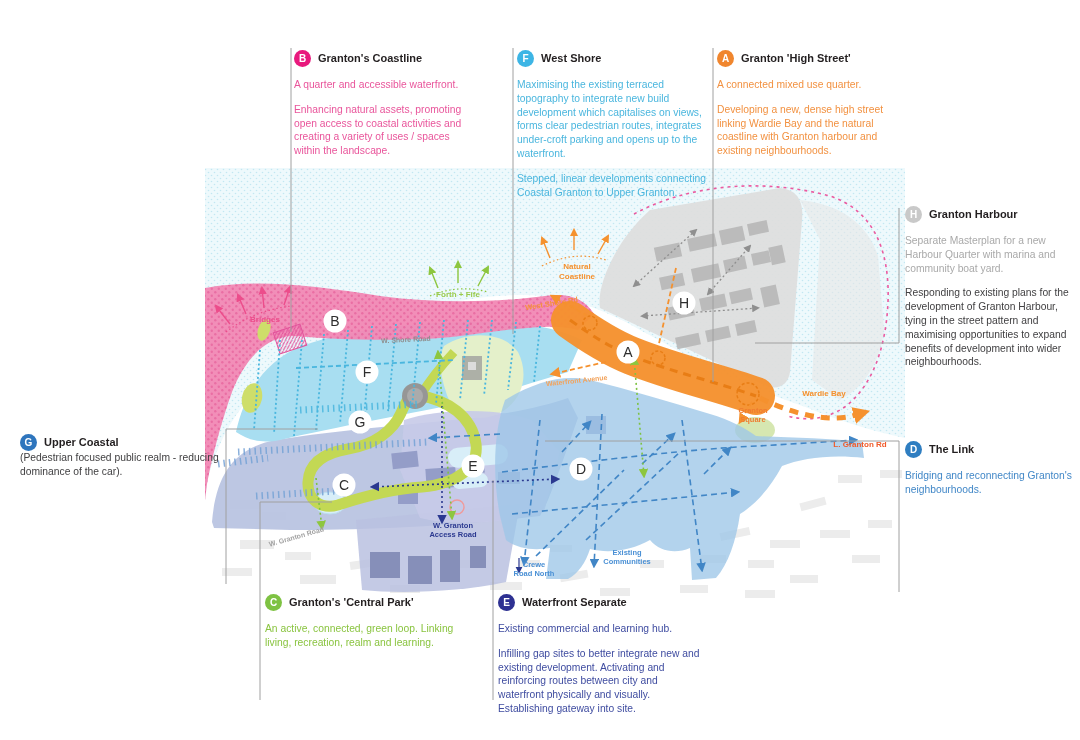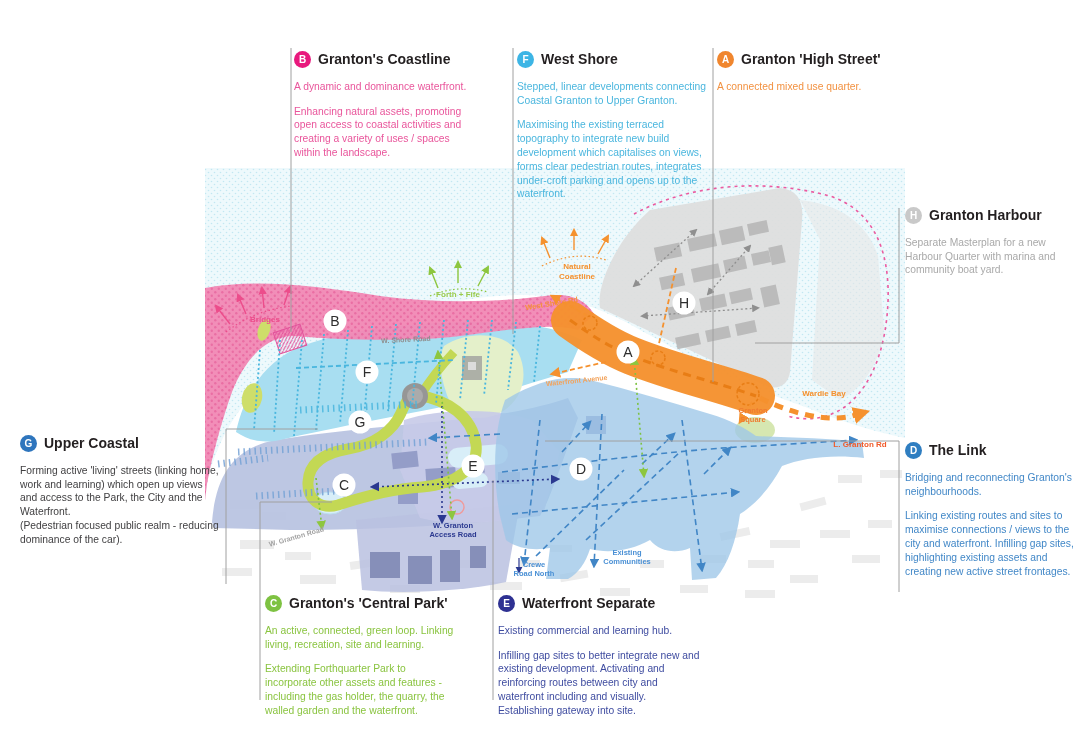--- a/index.html
+++ b/index.html
@@ -3,21 +3,21 @@
 <meta charset="utf-8">
 <style>
   html,body{margin:0;padding:0;background:#ffffff;}
   #stage{position:relative;width:1080px;height:740px;background:#fff;overflow:hidden;
          font-family:"Liberation Sans",sans-serif;}
   #mapsvg{position:absolute;left:0;top:0;}
   .callout{position:absolute;font-size:10.3px;line-height:1.34;color:#414042;}
   .co-head{display:flex;align-items:center;gap:7px;margin-bottom:11px;}
   .badge{flex:0 0 auto;width:17px;height:17px;border-radius:50%;display:flex;align-items:center;
          justify-content:center;color:#fff;font-size:10px;font-weight:bold;}
-  .co-title{font-weight:bold;font-size:14px;color:#231f20;}
+  .co-title{font-weight:bold;font-size:11px;color:#231f20;}
   .co-p{margin:0 0 11px 0;}
   .co-p.tight{margin-top:-11px;}
   .bg-b{background:#e8197d}.bg-f{background:#3db5e5}.bg-a{background:#f0862e}
   .bg-h{background:#c9c9c9}.bg-d{background:#2f7ec1}.bg-g{background:#2e75bd}
   .bg-c{background:#7ec242}.bg-e{background:#2e3192}
   .tx-pk{color:#e9559b}.tx-cy{color:#4ab6de}.tx-or{color:#f29140}.tx-gy{color:#a9a9a9}
   .tx-bl{color:#4187c7}.tx-gr{color:#8ac440}.tx-in{color:#3f4ca0}.tx-dk{color:#414042}
   text.ml{font-family:"Liberation Sans",sans-serif;font-weight:bold;text-anchor:middle;}
   text.zl{font-family:"Liberation Sans",sans-serif;font-size:14px;fill:#2d2d2d;text-anchor:middle;}
 </style>
@@ -340,92 +340,91 @@
   </g>
 </svg>
 
 <div class="callout" id="co-b" style="left:294px;top:50px;width:178px">
   <div class="co-head">
     <span class="badge bg-b">
           <span>B</span>
         </span>
     <span class="co-title">Granton's Coastline</span>
   </div>
-  <p class="co-p tx-pk">A dynamic and dominance waterfront.</p>
+  <p class="co-p tx-pk">A quarter and accessible waterfront.</p>
   <p class="co-p tx-pk">Enhancing natural assets, promoting open access to coastal activities and creating a variety of uses / spaces within the landscape.</p>
 </div>
 
 <div class="callout" id="co-f" style="left:517px;top:50px;width:196px">
   <div class="co-head">
     <span class="badge bg-f">
           <span>F</span>
         </span>
     <span class="co-title">West Shore</span>
   </div>
+  <p class="co-p tx-cy">Maximising the existing terraced topography to integrate new build development which capitalises on views, forms clear pedestrian routes, integrates under-croft parking and opens up to the waterfront.</p>
   <p class="co-p tx-cy">Stepped, linear developments connecting Coastal Granton to Upper Granton.</p>
-  <p class="co-p tx-cy">Maximising the existing terraced topography to integrate new build development which capitalises on views, forms clear pedestrian routes, integrates under-croft parking and opens up to the waterfront.</p>
 </div>
 
 <div class="callout" id="co-a" style="left:717px;top:50px;width:172px">
   <div class="co-head">
     <span class="badge bg-a">
           <span>A</span>
         </span>
     <span class="co-title">Granton 'High Street'</span>
   </div>
   <p class="co-p tx-or">A connected mixed use quarter.</p>
+  <p class="co-p tx-or">Developing a new, dense high street linking Wardie Bay and the natural coastline with Granton harbour and existing neighbourhoods.</p>
 </div>
 
 <div class="callout" id="co-h" style="left:905px;top:206px;width:170px">
   <div class="co-head">
     <span class="badge bg-h">
           <span>H</span>
         </span>
     <span class="co-title">Granton Harbour</span>
   </div>
   <p class="co-p tx-gy">Separate Masterplan for a new Harbour Quarter with marina and community boat yard.</p>
+  <p class="co-p tx-dk">Responding to existing plans for the development of Granton Harbour, tying in the street pattern and maximising opportunities to expand benefits of development into wider neighbourhoods.</p>
 </div>
 
 <div class="callout" id="co-d" style="left:905px;top:441px;width:170px">
   <div class="co-head">
     <span class="badge bg-d">
           <span>D</span>
         </span>
     <span class="co-title">The Link</span>
   </div>
   <p class="co-p tx-bl">Bridging and reconnecting Granton's neighbourhoods.</p>
-  <p class="co-p tx-bl">Linking existing routes and sites to maximise connections / views to the city and waterfront. Infilling gap sites, highlighting existing assets and creating new active street frontages.</p>
 </div>
 
 <div class="callout" id="co-g" style="left:20px;top:434px;width:200px">
   <div class="co-head">
     <span class="badge bg-g">
           <span>G</span>
         </span>
     <span class="co-title">Upper Coastal</span>
   </div>
-  <p class="co-p tx-dk">Forming active 'living' streets (linking home, work and learning) which open up views and access to the Park, the City and the Waterfront.</p>
   <p class="co-p tx-dk tight">(Pedestrian focused public realm - reducing dominance of the car).</p>
 </div>
 
 <div class="callout" id="co-c" style="left:265px;top:594px;width:190px">
   <div class="co-head">
     <span class="badge bg-c">
           <span>C</span>
         </span>
     <span class="co-title">Granton's 'Central Park'</span>
   </div>
-  <p class="co-p tx-gr">An active, connected,  green loop. Linking living, recreation, site and learning.</p>
-  <p class="co-p tx-gr">Extending Forthquarter Park to incorporate other assets and features - including the gas holder, the quarry, the walled garden and the waterfront.</p>
+  <p class="co-p tx-gr">An active, connected,  green loop. Linking living, recreation, realm and learning.</p>
 </div>
 
 <div class="callout" id="co-e" style="left:498px;top:594px;width:205px">
   <div class="co-head">
     <span class="badge bg-e">
           <span>E</span>
         </span>
     <span class="co-title">Waterfront Separate</span>
   </div>
   <p class="co-p tx-in">Existing commercial and learning hub.</p>
-  <p class="co-p tx-in">Infilling gap sites to better integrate new and existing development. Activating and reinforcing routes between city and waterfront including and visually. Establishing gateway into site.</p>
+  <p class="co-p tx-in">Infilling gap sites to better integrate new and existing development. Activating and reinforcing routes between city and waterfront physically and visually. Establishing gateway into site.</p>
 </div>
 
 </div>
 
 </body></html>

